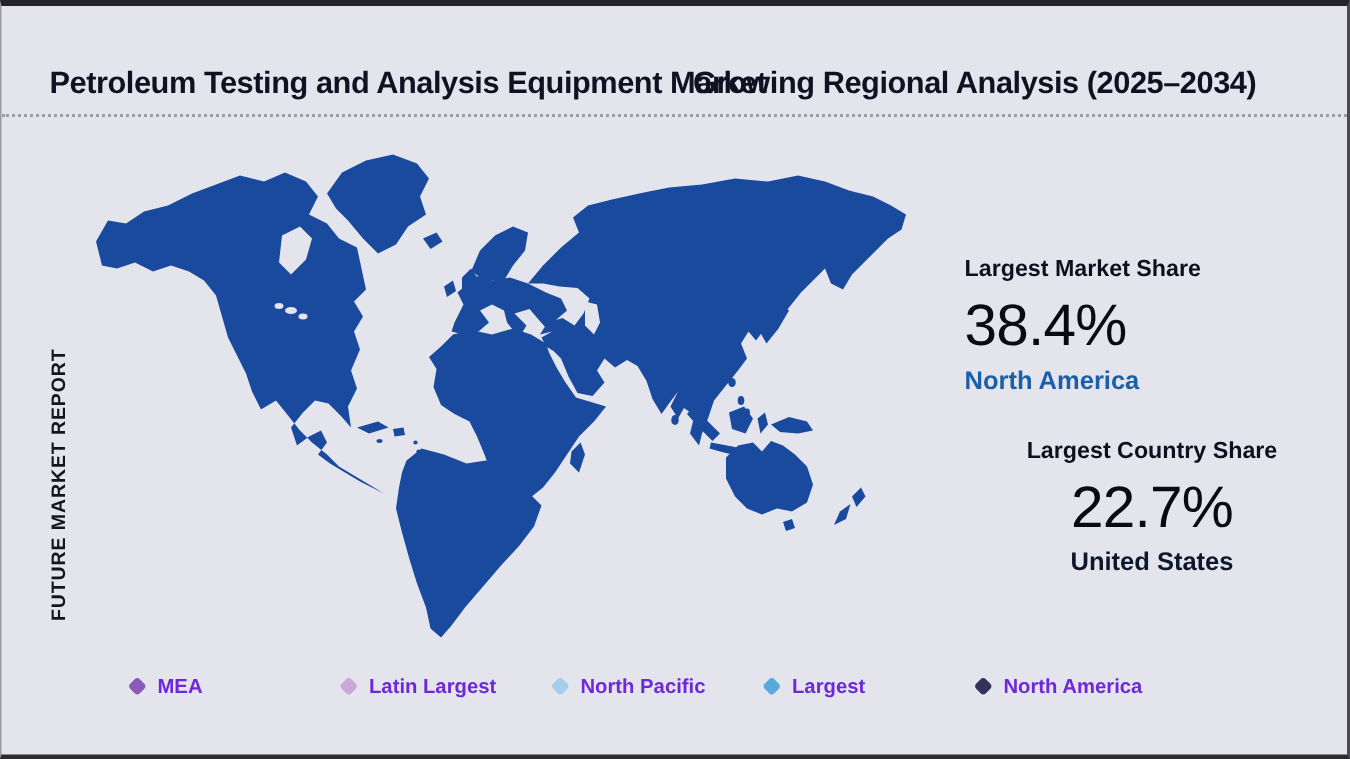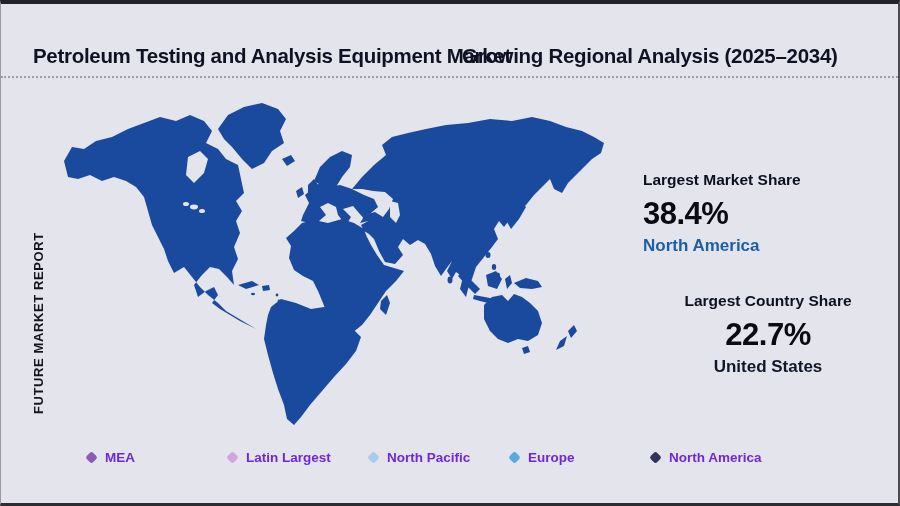--- a/index.html
+++ b/index.html
@@ -22,21 +22,21 @@
     position:absolute;left:30px;top:233px;height:173px;
     writing-mode:vertical-rl;transform:rotate(180deg);
     display:flex;align-items:center;justify-content:center;
     font-size:13px;font-weight:700;letter-spacing:0.6px;color:#15151c;white-space:nowrap;
   }
   .map-wrap{position:absolute;left:55px;top:85px;width:560px;height:340px;}
   .stat{position:absolute;left:642px;width:250px;margin-top:26px;}
   .stat.s1{top:141px;}
   .stat.s2{top:262px;text-align:center;}
   .stat-label{font-size:15.5px;font-weight:700;color:#0c1120;}
-  .stat-value{font-size:31px;font-weight:700;color:#0a0a12;margin-top:7px;letter-spacing:-0.5px;}
+  .stat-value{font-size:39px;font-weight:400;color:#0a0a12;margin-top:7px;letter-spacing:-0.5px;}
   .stat-region{font-size:17px;font-weight:700;margin-top:4px;}
   .legend{position:absolute;left:86px;top:446px;display:flex;}
   .legend-item{width:141px;display:flex;align-items:center;gap:9px;}
   .legend-marker{
     width:9px;height:9px;flex:none;border-radius:2.5px;transform:rotate(45deg);
   }
   .legend-label{font-size:13.5px;font-weight:700;color:#6d28d9;white-space:nowrap;}
 </style>
 </head>
 <body>
@@ -126,21 +126,21 @@
     <div class="legend-item">
       <span class="legend-marker" style="background: rgb(207, 166, 218);"></span>
       <span class="legend-label">Latin Largest</span>
     </div>
     <div class="legend-item">
       <span class="legend-marker" style="background: rgb(166, 205, 233);"></span>
       <span class="legend-label">North Pacific</span>
     </div>
     <div class="legend-item">
       <span class="legend-marker" style="background: rgb(88, 169, 220);"></span>
-      <span class="legend-label">Europe</span>
+      <span class="legend-label">Largest</span>
     </div>
     <div class="legend-item">
       <span class="legend-marker" style="background: rgb(50, 50, 91);"></span>
       <span class="legend-label">North America</span>
     </div>
   </div>
 
 </div>
 
 </body></html>

